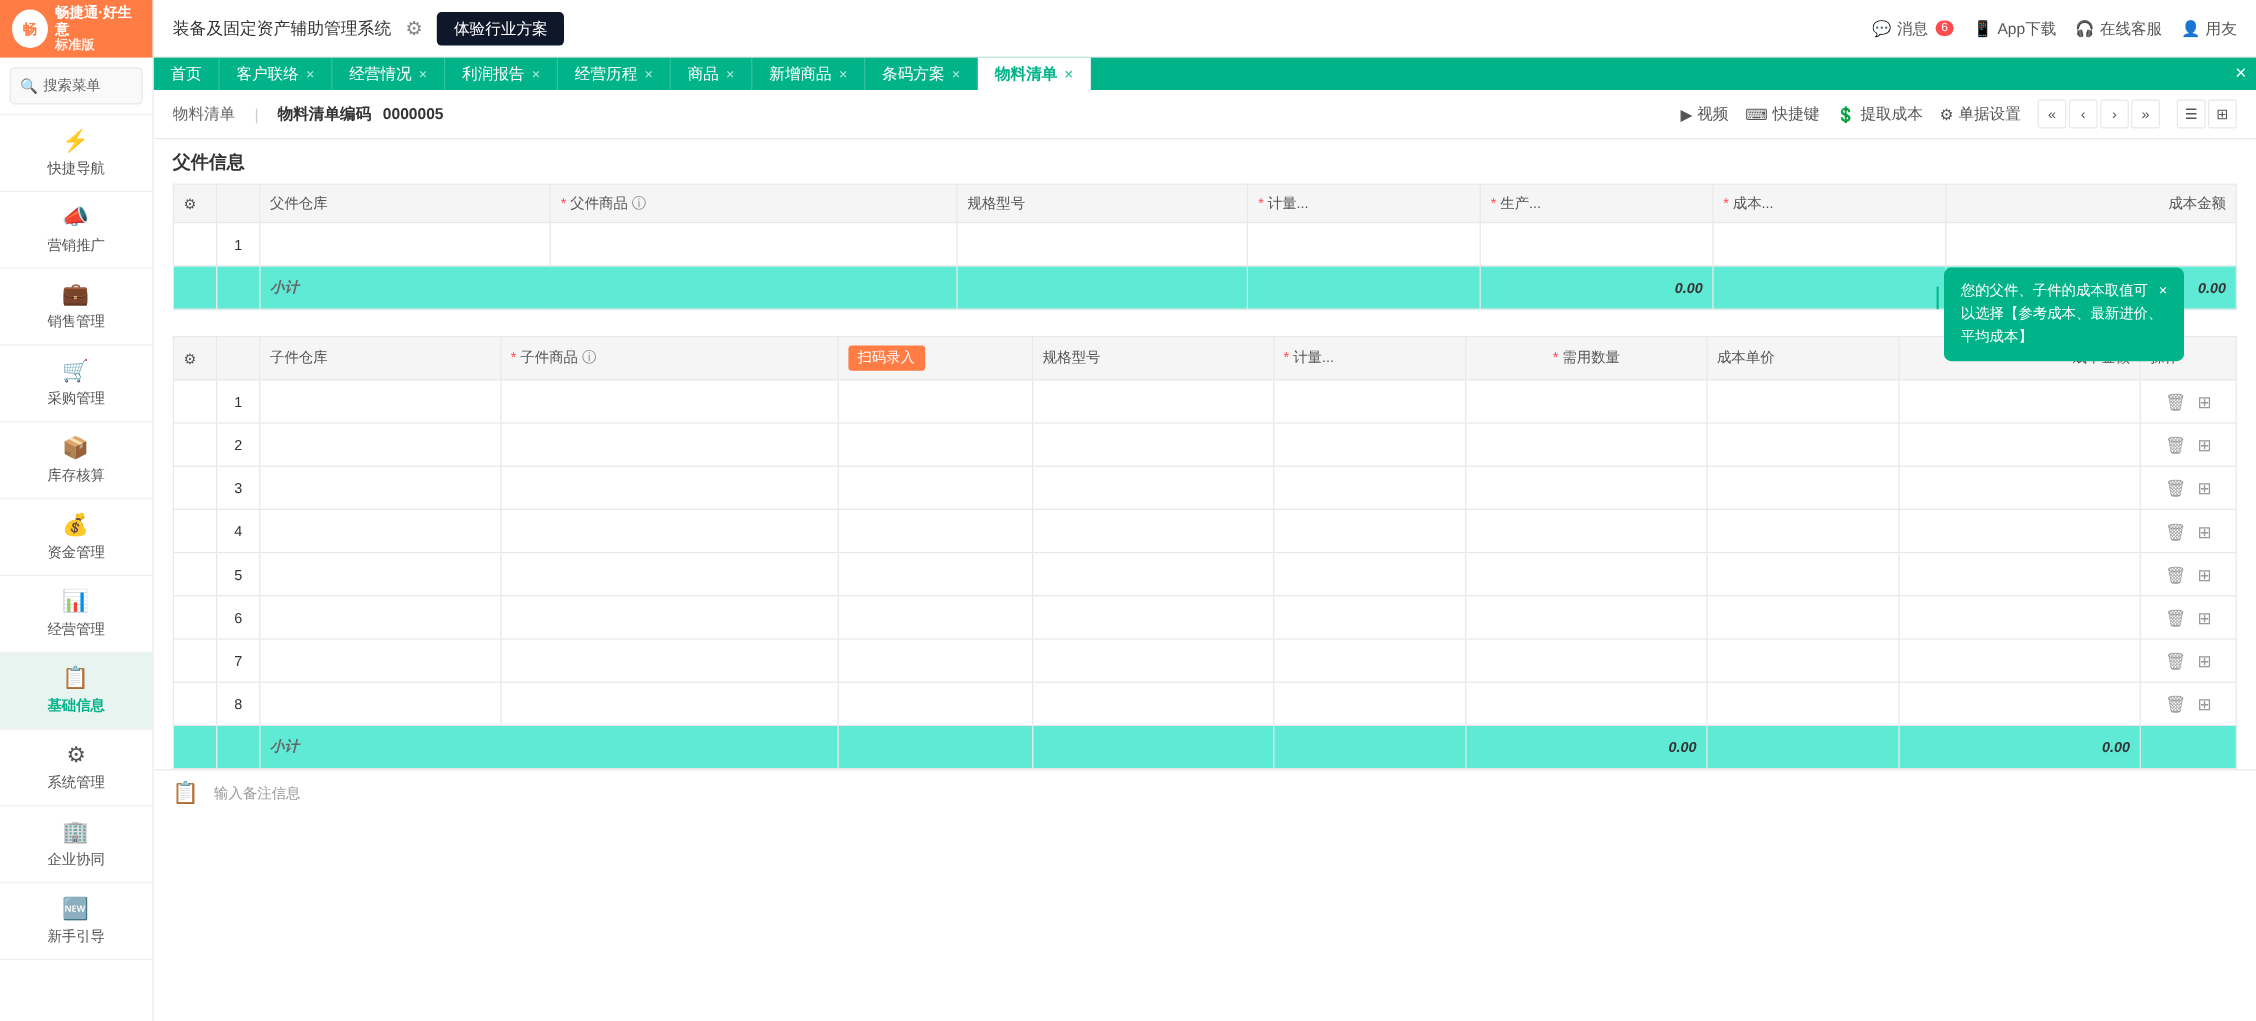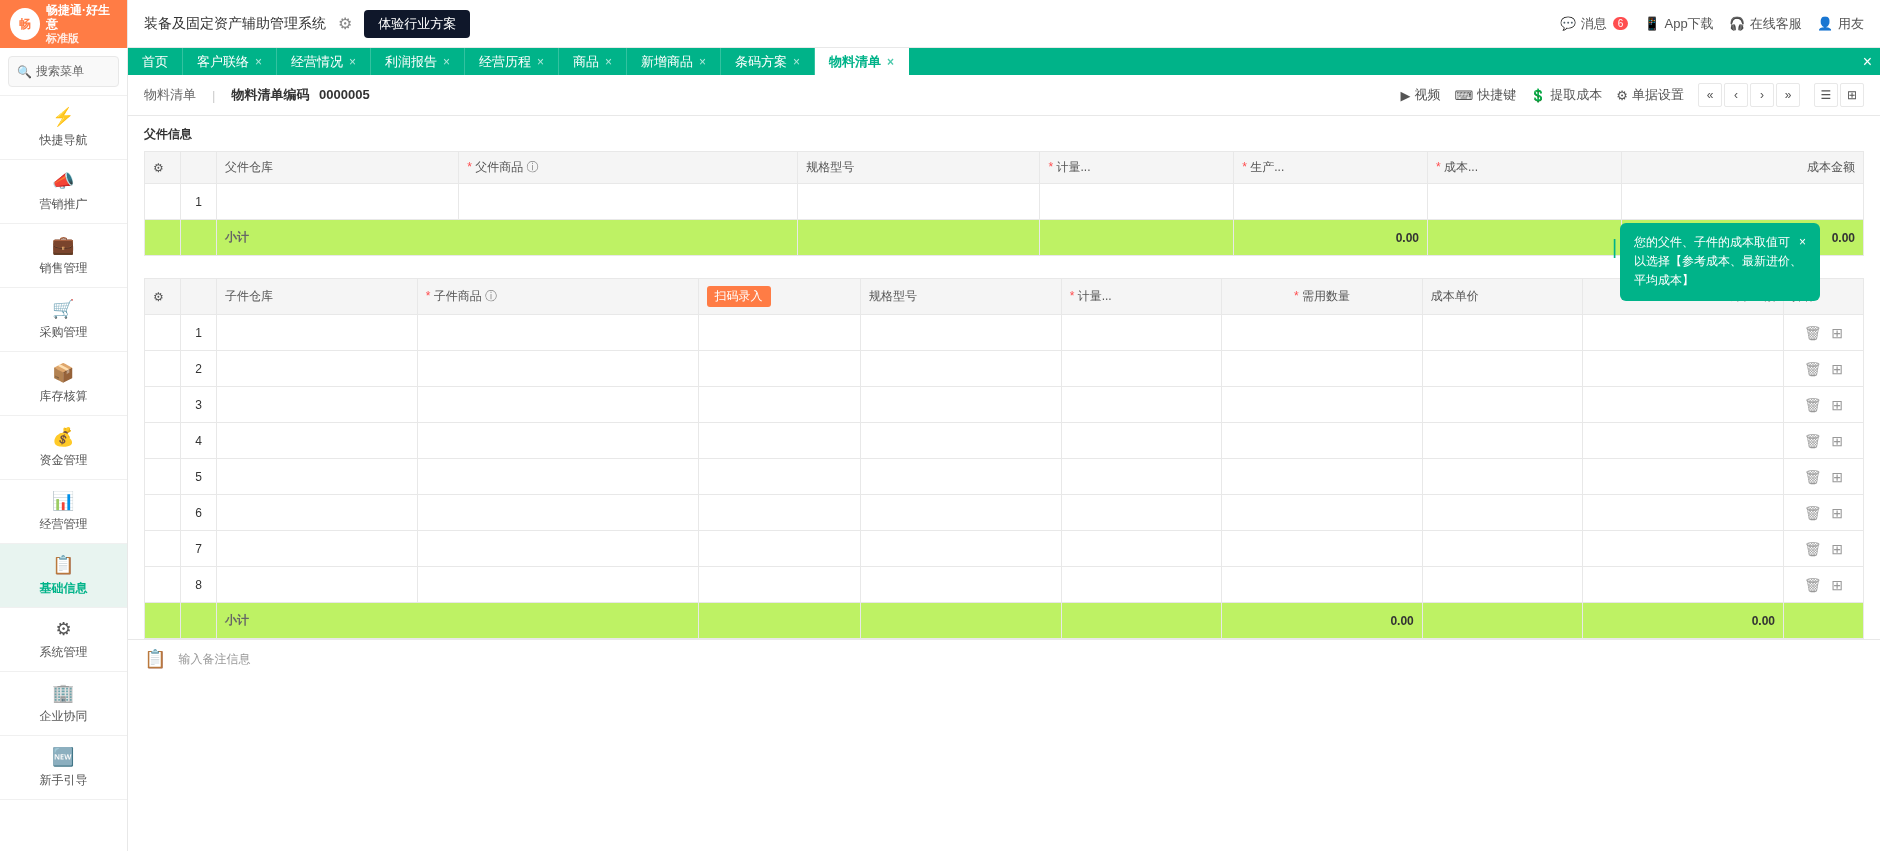--- a/index.html
+++ b/index.html
@@ -198,21 +198,21 @@
       align-items: center;
       gap: 4px;
       cursor: pointer;
     }
 
     
     .section {
       padding: 10px 16px 0;
     }
     .section-title {
-      font-size: 12px;
+      font-size: 15px;
       color: #333;
       font-weight: bold;
       margin-bottom: 8px;
     }
 
     
     .data-table {
       width: 100%;
       border-collapse: collapse;
       font-size: 12px;
@@ -226,23 +226,24 @@
       font-weight: normal;
       white-space: nowrap;
     }
     .data-table td {
       border: 1px solid #e8e8e8;
       padding: 6px 8px;
       color: #333;
       height: 36px;
     }
     .data-table .subtotal-row td {
-      background: #bef264;
+      background: #5eead4;
       font-weight: bold;
       color: #333;
+      font-style: italic;
     }
     .th-settings {
       width: 36px;
       text-align: center;
     }
     .required-star { color: #ff4d4f; }
     .col-num { width: 36px; text-align: center; color: #999; }
     .col-action { width: 80px; text-align: center; }
 
     .scan-btn {

